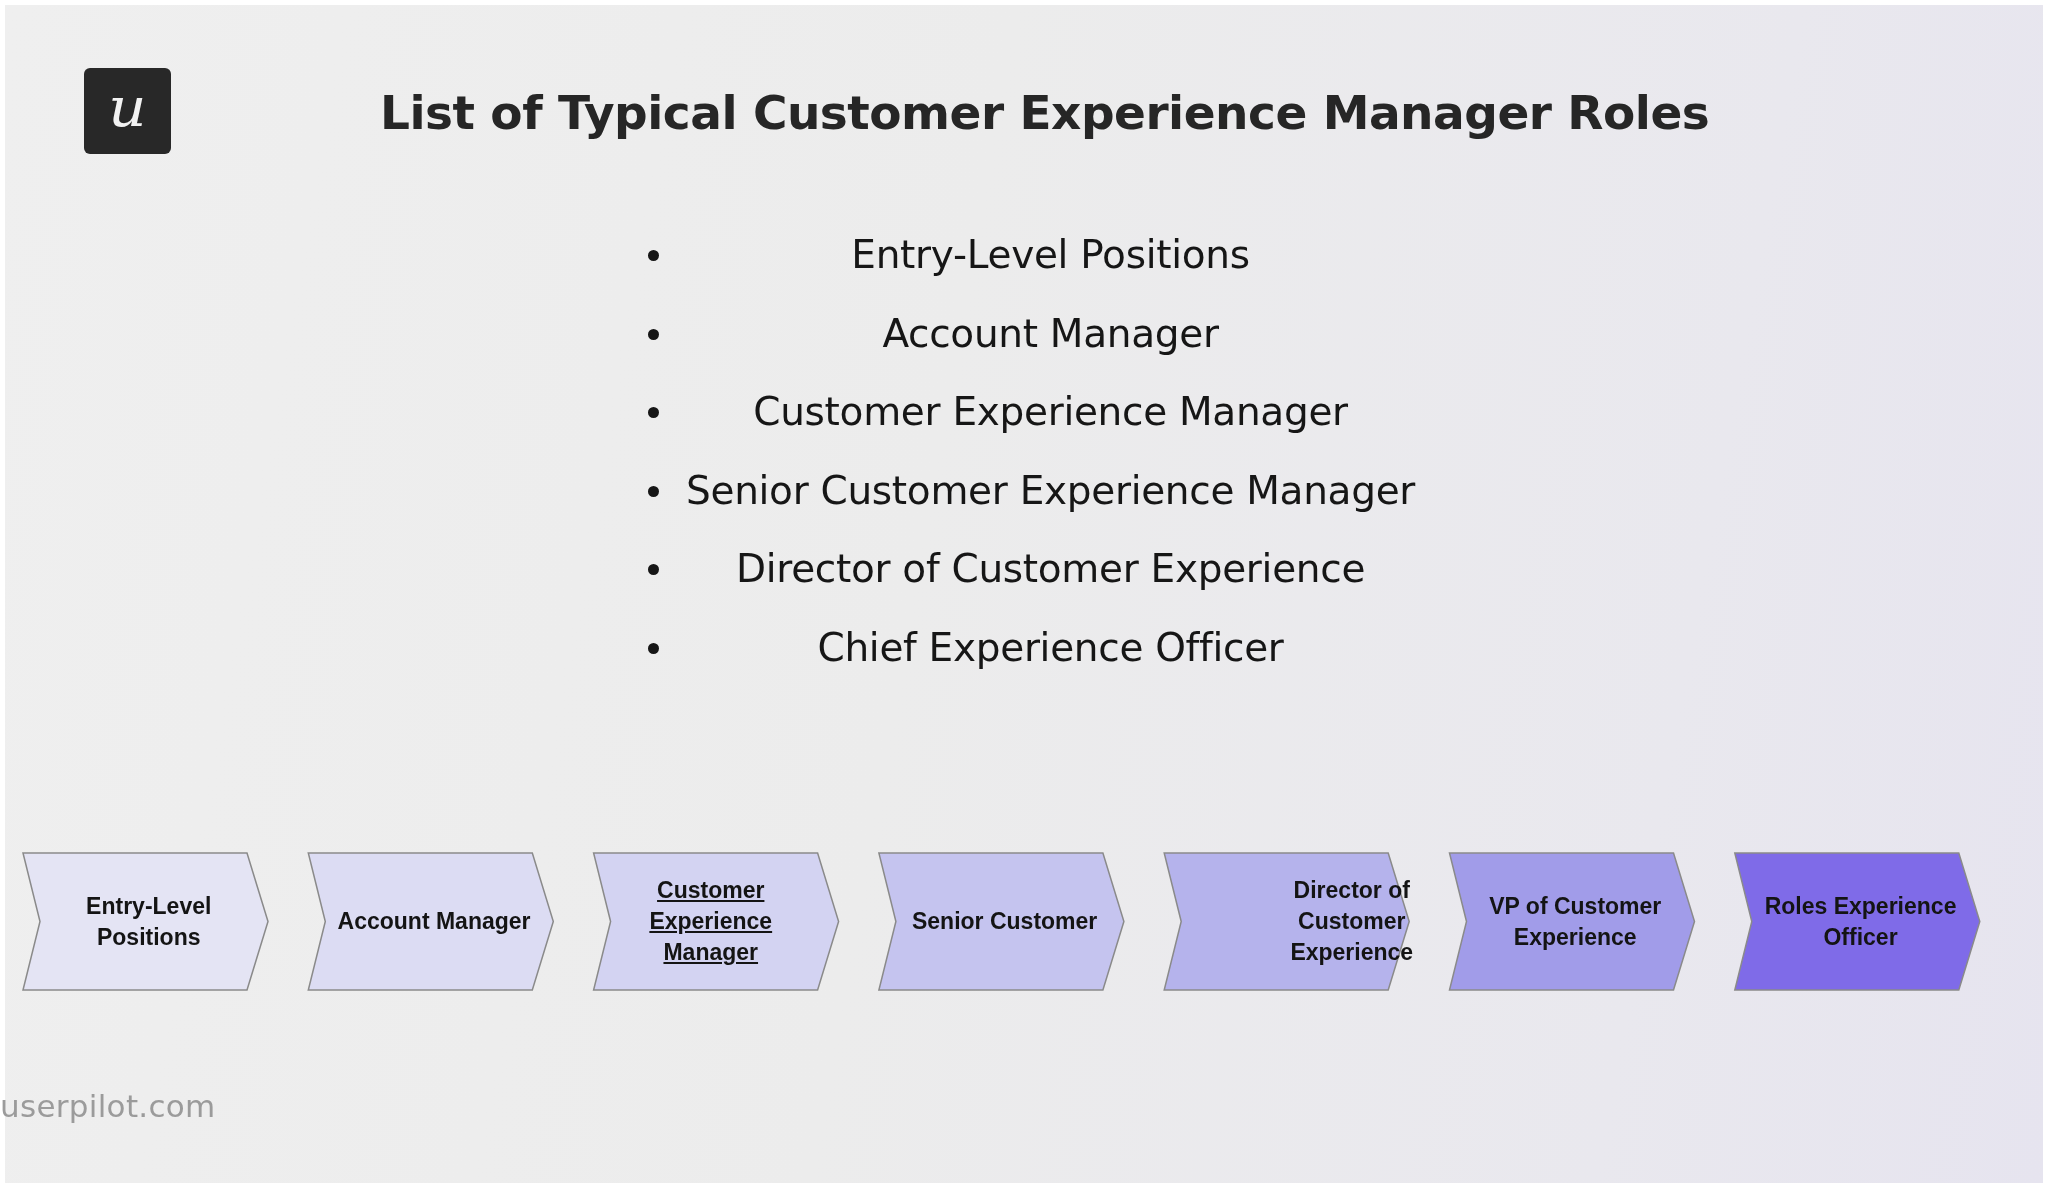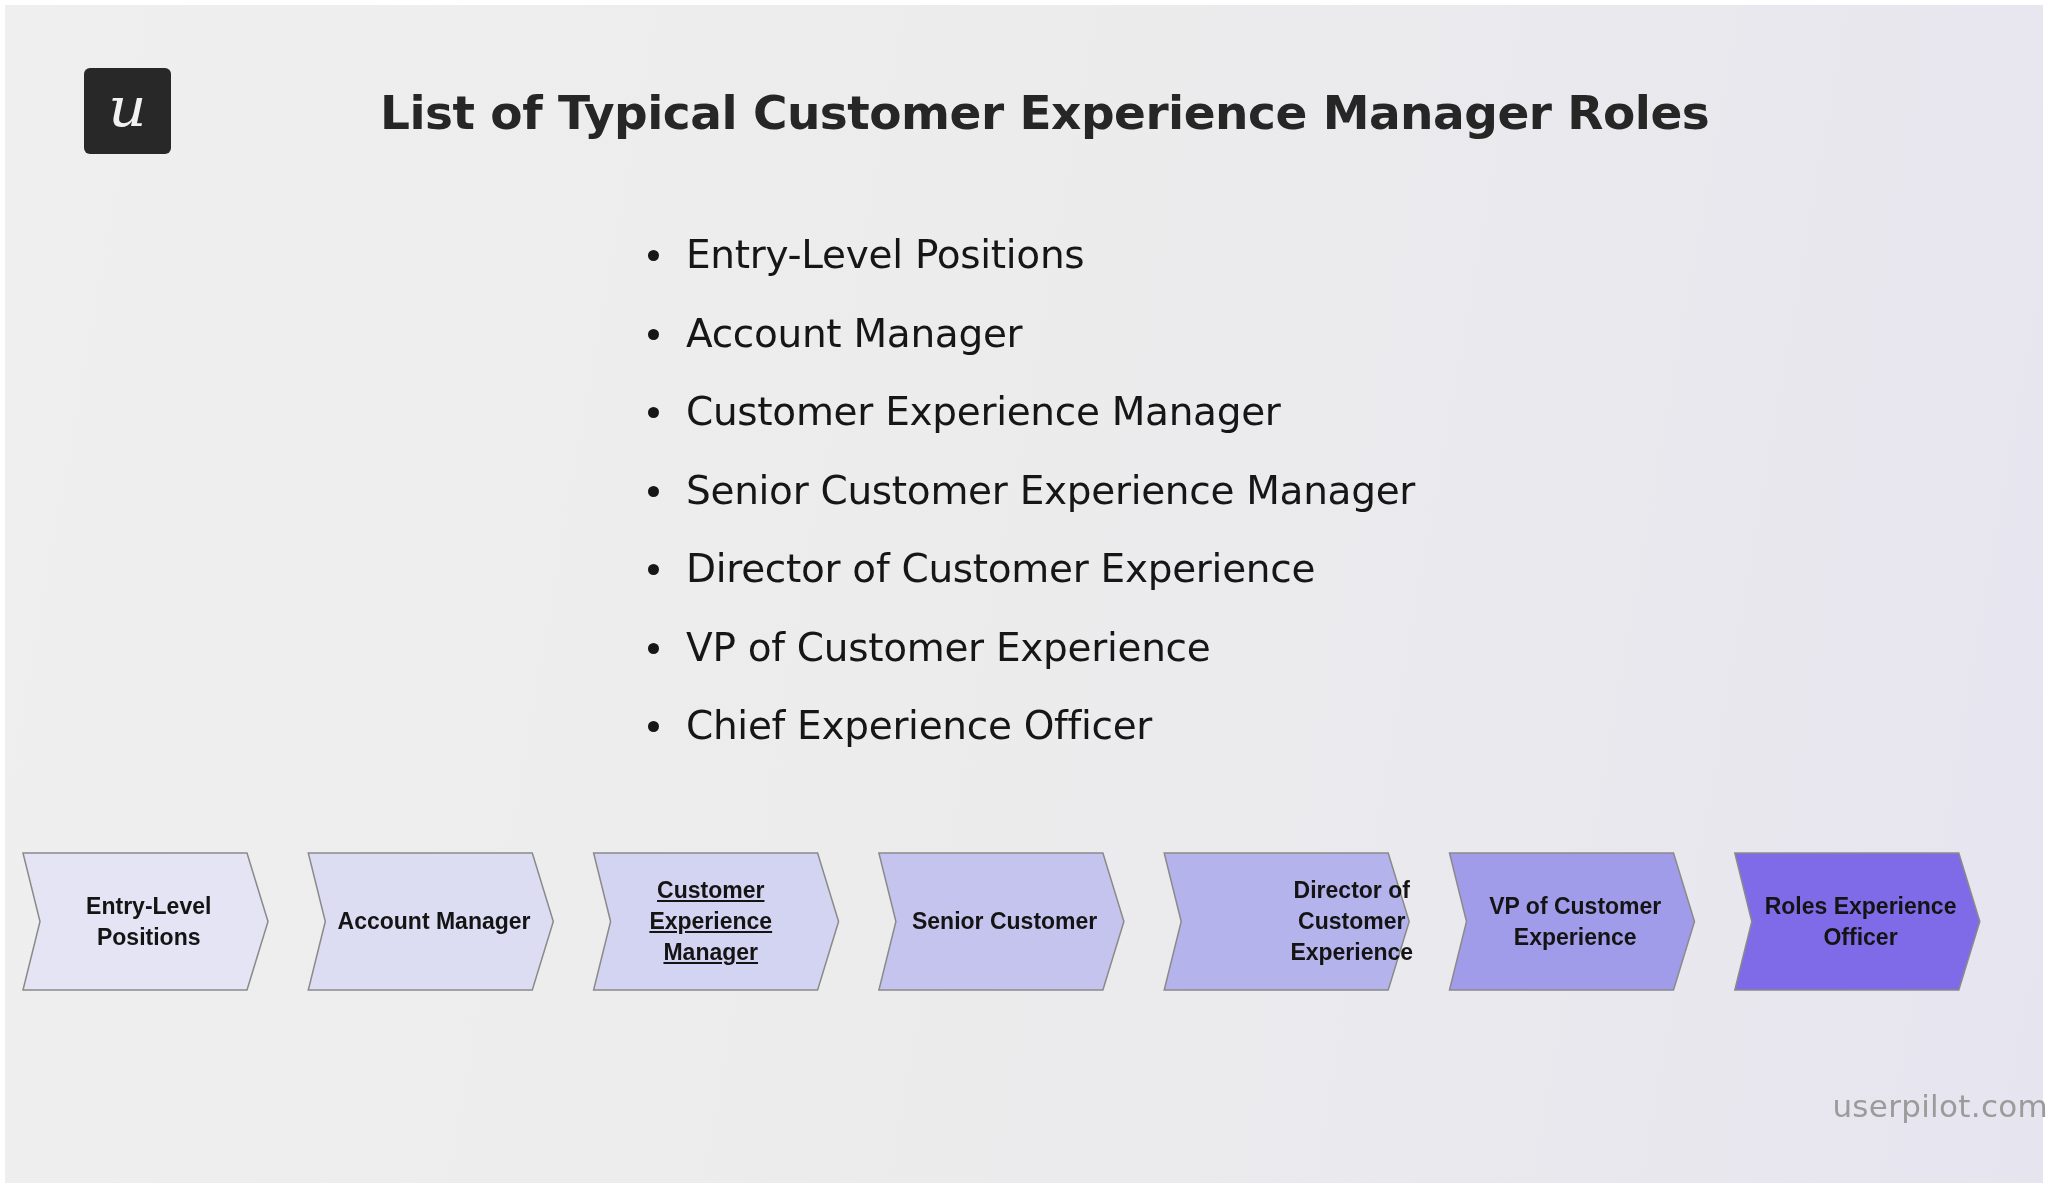--- a/index.html
+++ b/index.html
@@ -20,40 +20,40 @@
     font-size:54px; line-height:1;
   }
   .logo span { transform:translateY(-3px) scaleX(1.1); display:inline-block; }
   .title {
     position:absolute; left:380px; top:80px; width:1290px;
     font-family:"DejaVu Sans", sans-serif; font-weight:bold;
     font-size:47px; color:#262626; white-space:nowrap; letter-spacing:-0.5px;
     line-height:66px;
   }
   .list {
-    position:absolute; left:648px; top:225px; margin:0; padding:0; list-style:none;
+    position:absolute; left:648px; top:225px; margin:0; padding:0; list-style:none;text-align:center;
   }
   .list li {
     position:relative; padding-left:38px; height:78.5px;
     font-family:"DejaVu Sans", sans-serif; font-size:39px; color:#161616;
     line-height:60px; white-space:nowrap; letter-spacing:-0.3px;
   }
   .list li .bullet {
     position:absolute; left:0; top:25px; width:11px; height:11px;
     border-radius:50%; background:#161616;
   }
   .chevrons { position:absolute; left:0; top:0; width:2048px; height:1188px; }
   .chev-label {
     position:absolute; top:853px; height:137px;
     display:flex; align-items:center; justify-content:center; text-align:center;
     font-family:"Liberation Sans", sans-serif; font-weight:bold; font-size:23px;
     line-height:31px; color:#141414;
   }
   .footer {
-    position:absolute; left:0; width:2048px; top:1088px; text-align:right;
+    position:absolute; left:0; width:2048px; top:1088px; text-align:left;
     font-family:"DejaVu Sans", sans-serif; font-size:31px; color:#9b9b9b;
     letter-spacing:0.3px;
   }
 </style>
 </head>
 <body>
 
 <div class="card">
 </div>
 
@@ -62,21 +62,20 @@
 </div>
 
 <div class="title">List of Typical Customer Experience Manager Roles</div>
 
 <ul class="list">
   <li><span class="bullet"></span><span>Entry-Level Positions</span></li>
   <li><span class="bullet"></span><span>Account Manager</span></li>
   <li><span class="bullet"></span><span>Customer Experience Manager</span></li>
   <li><span class="bullet"></span><span>Senior Customer Experience Manager</span></li>
   <li><span class="bullet"></span><span>Director of Customer Experience</span></li>
-  <li><span class="bullet"></span><span>VP of Customer Experience</span></li>
   <li><span class="bullet"></span><span>Chief Experience Officer</span></li>
 </ul>
 
 <svg class="chevrons" viewBox="0 0 2048 1188" xmlns="http://www.w3.org/2000/svg">
   <g id="chev-group">
       <path d="M23,853 L247,853 L268,921.5 L247,990 L23,990 L40,921.5 Z" fill="#e4e4f4" stroke="#8a8a8a" stroke-width="1.5"></path>
       <path d="M308.3,853 L532.3,853 L553.3,921.5 L532.3,990 L308.3,990 L325.3,921.5 Z" fill="#dcdcf3" stroke="#8a8a8a" stroke-width="1.5"></path>
       <path d="M593.6,853 L817.6,853 L838.6,921.5 L817.6,990 L593.6,990 L610.6,921.5 Z" fill="#d3d3f2" stroke="#8a8a8a" stroke-width="1.5"></path>
       <path d="M878.9000000000001,853 L1102.9,853 L1123.9,921.5 L1102.9,990 L878.9000000000001,990 L895.9000000000001,921.5 Z" fill="#c5c4ef" stroke="#8a8a8a" stroke-width="1.5"></path>
       <path d="M1164.2,853 L1388.2,853 L1409.2,921.5 L1388.2,990 L1164.2,990 L1181.2,921.5 Z" fill="#b5b3ec" stroke="#8a8a8a" stroke-width="1.5"></path>

